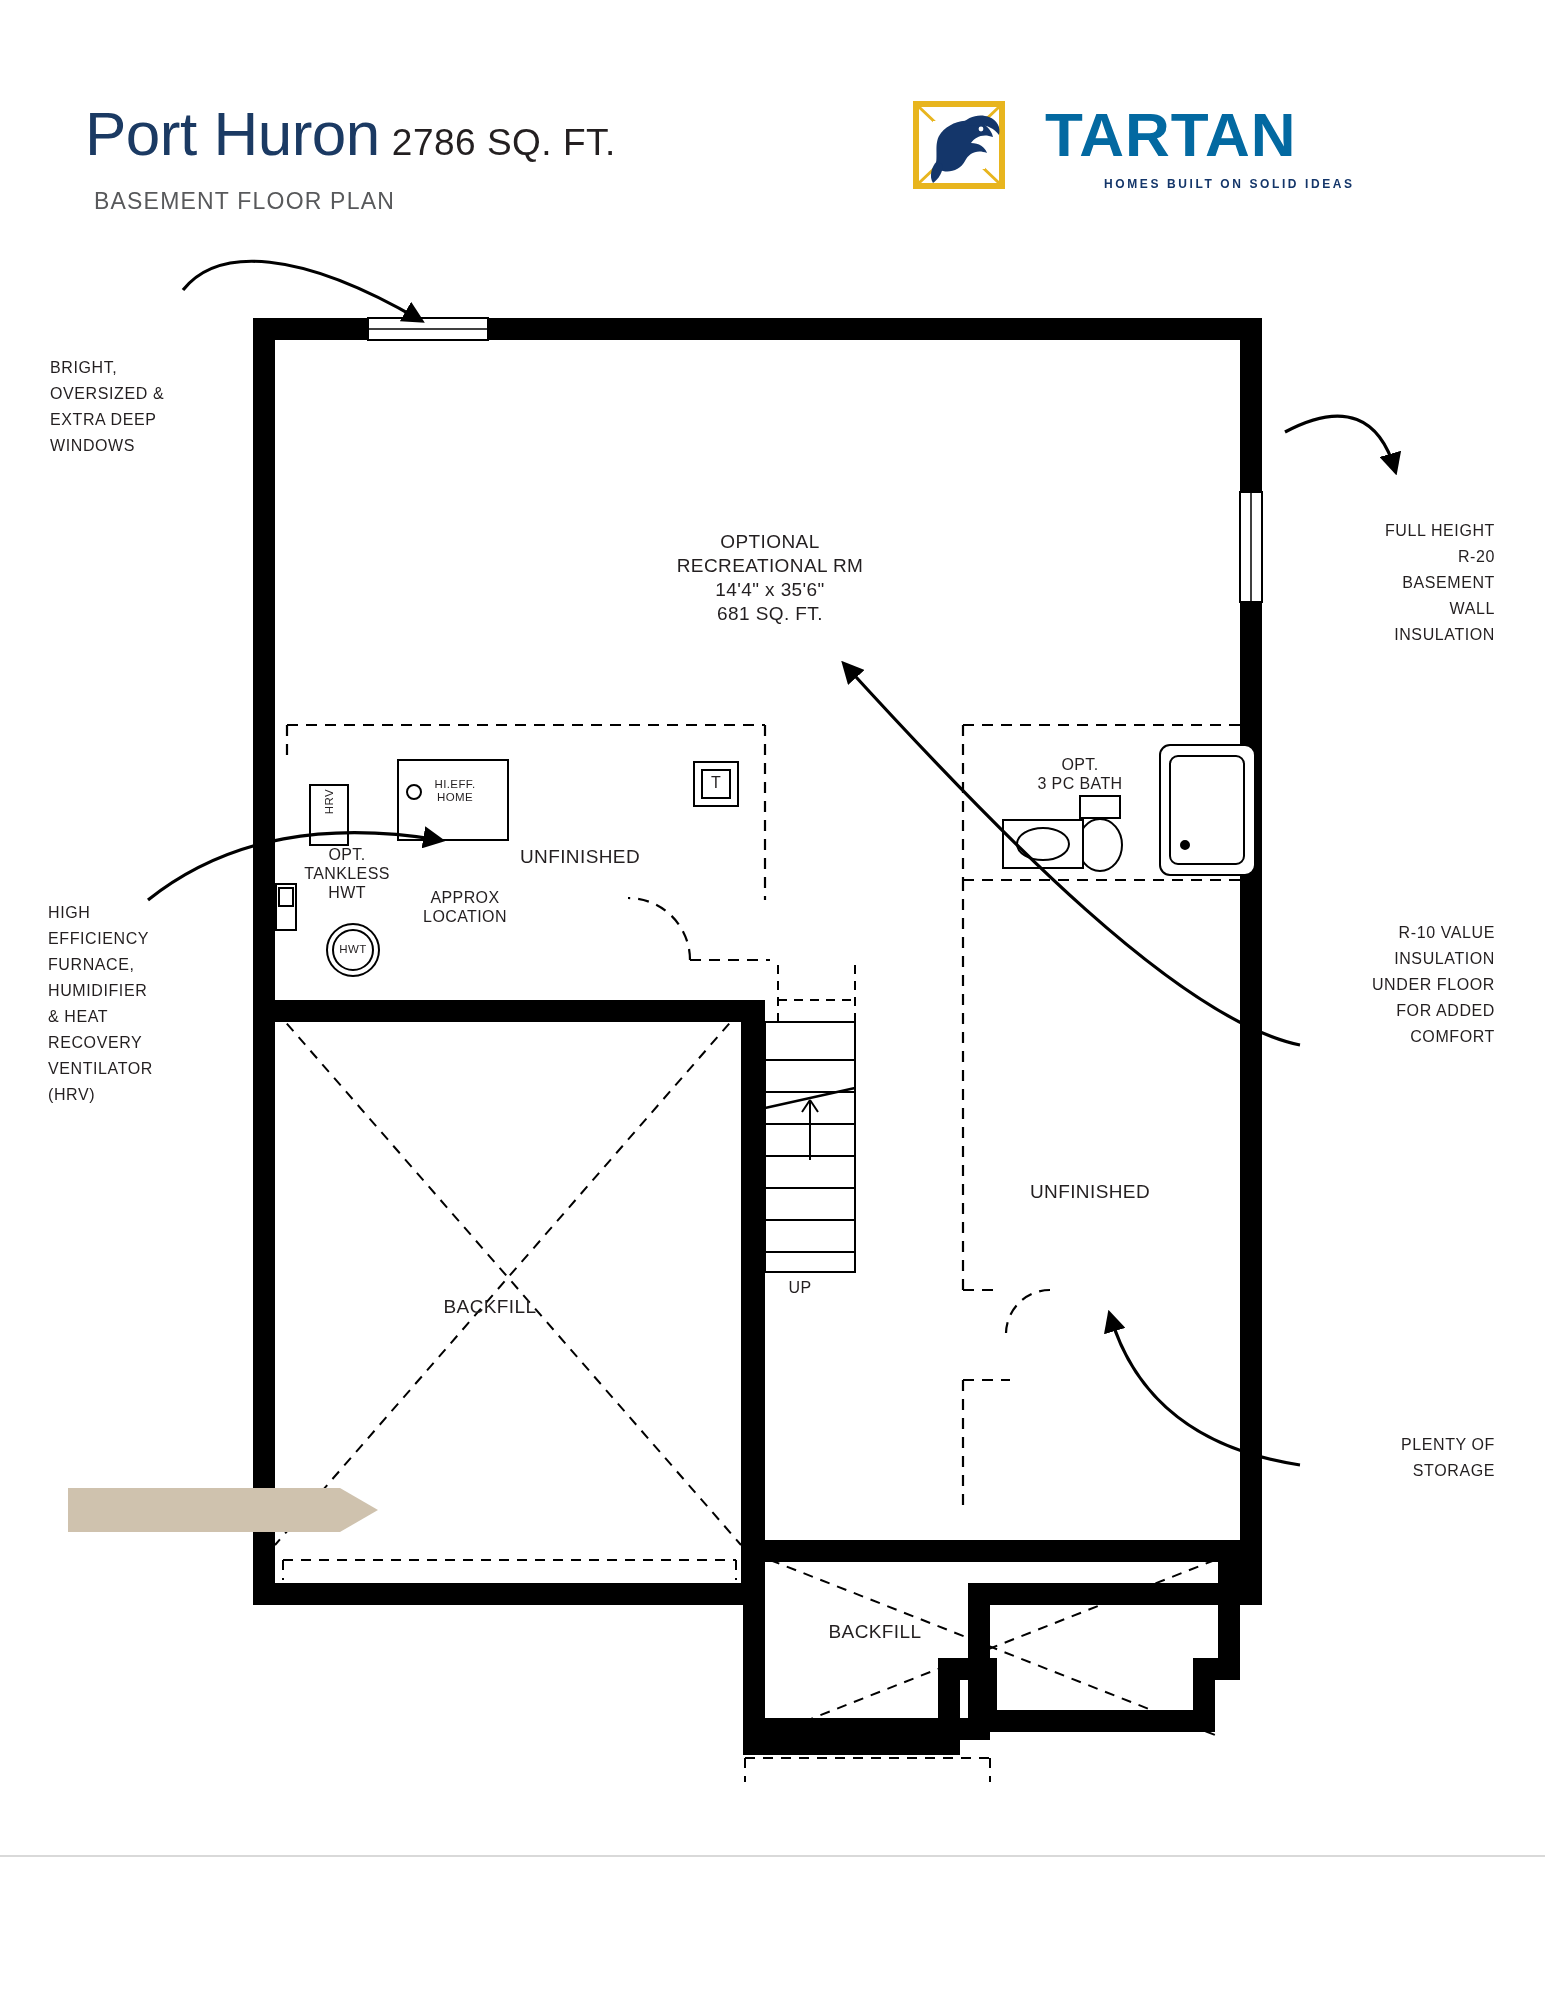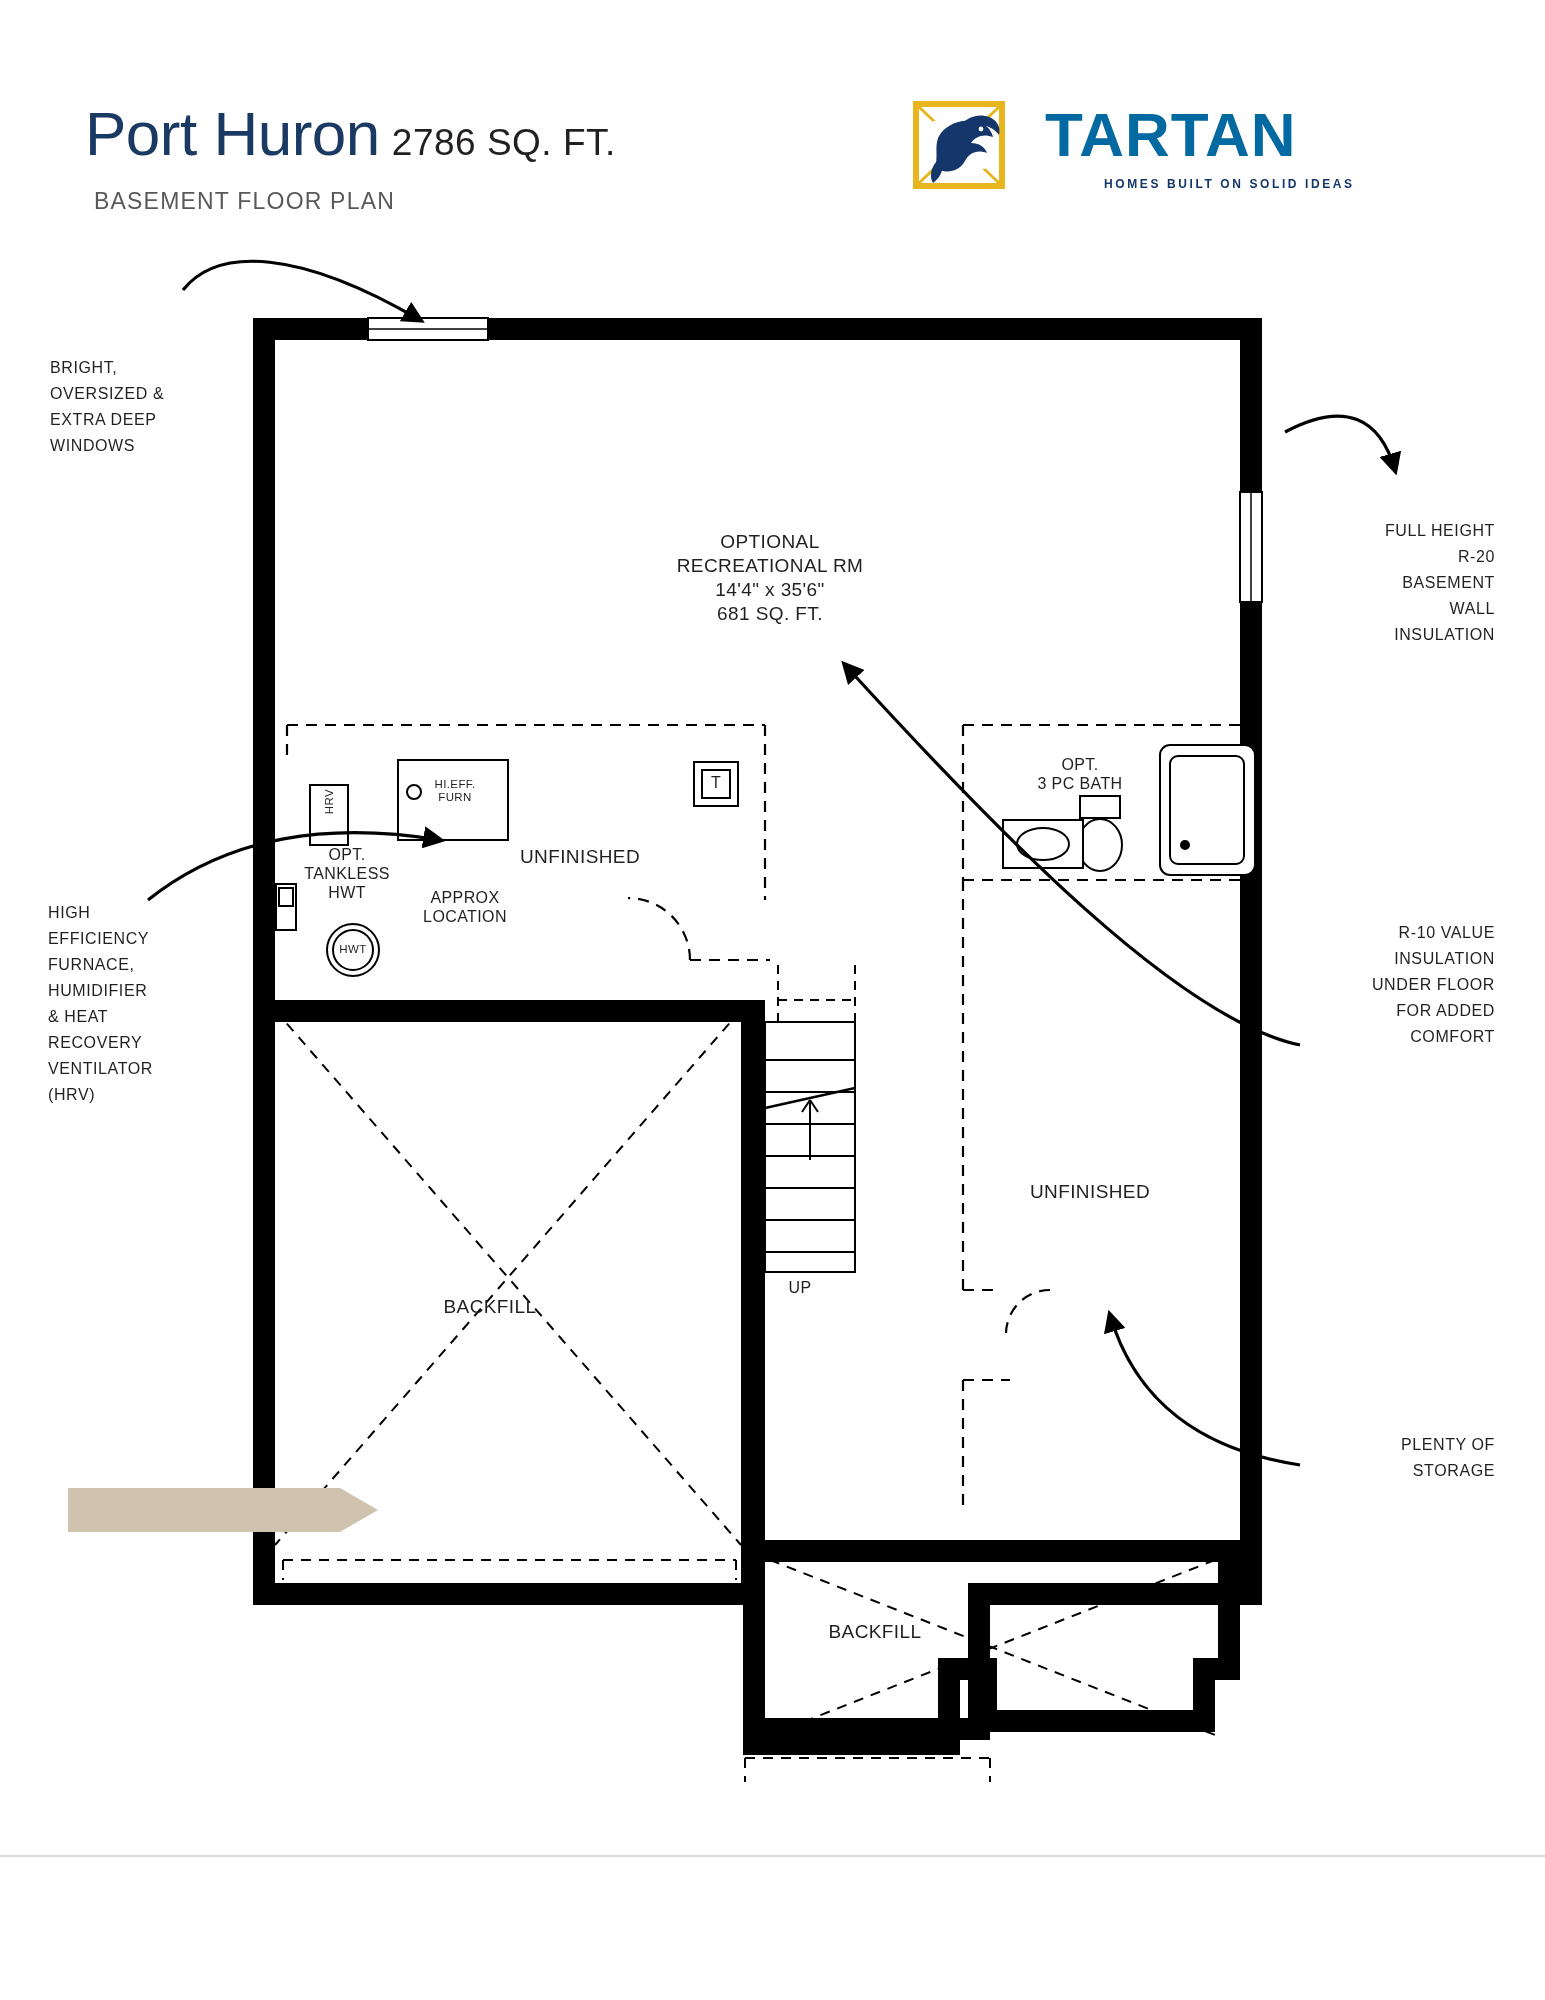--- a/index.html
+++ b/index.html
@@ -350,21 +350,21 @@
   <div class="plan-label small" style="left:985px; top:755px; width:190px;">OPT.
 3 PC BATH</div>
 
   <div class="plan-label" style="left:375px; top:1295px; width:230px;">BACKFILL</div>
 
   <div class="plan-label" style="left:760px; top:1620px; width:230px;">BACKFILL</div>
 
   <div class="plan-label tiny" style="left:300px; top:795px; width:58px; transform:rotate(-90deg); transform-origin:center;">HRV</div>
 
   <div class="plan-label tiny" style="left:425px; top:778px; width:60px;">HI.EFF.
-FURN</div>
+HOME</div>
 
   <div class="plan-label tiny" style="left:326px; top:943px; width:54px;">HWT</div>
 
   <div class="plan-label small" style="left:698px; top:773px; width:36px;">T</div>
 
   <div class="plan-label small" style="left:272px; top:845px; width:150px;">OPT.
 TANKLESS
 HWT</div>
 
   <div class="plan-label small" style="left:390px; top:888px; width:150px;">APPROX

